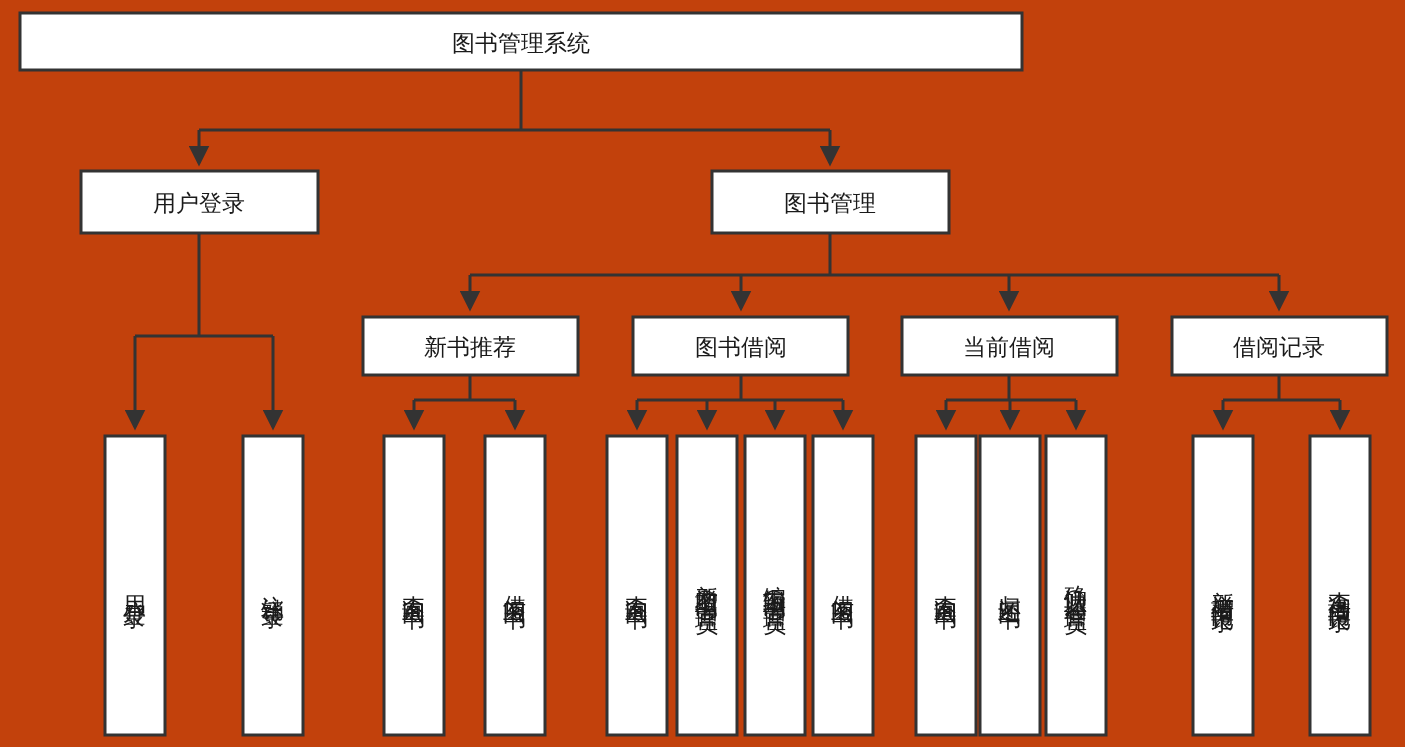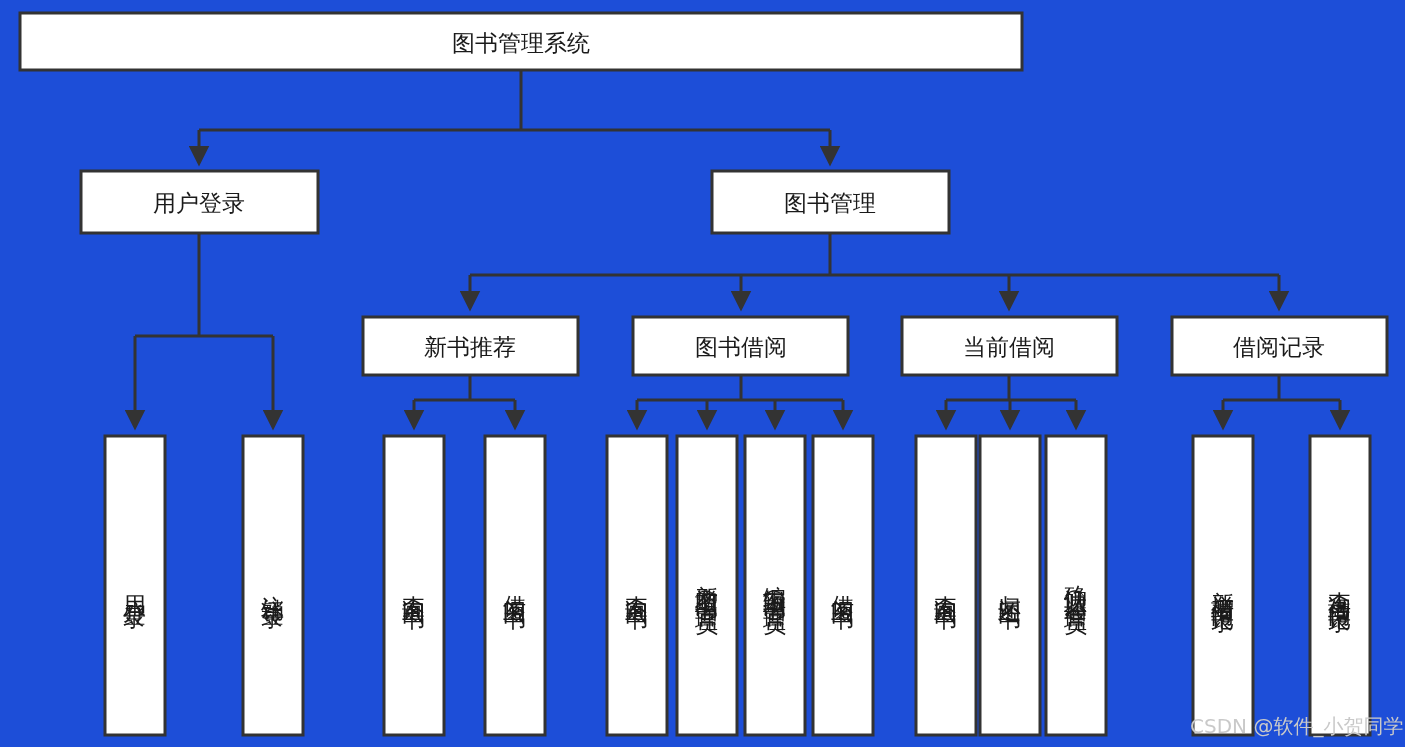--- a/index.html
+++ b/index.html
@@ -1,21 +1,21 @@
 <!DOCTYPE html>
 <html><head>
 <meta charset="utf-8">
 <style>
   html,body{margin:0;padding:0;background:#ffffff;}
   body{
     width:1405px;height:747px;
     font-family:"DejaVu Sans","Liberation Sans",sans-serif;
     overflow:hidden;
   }
-  #diagram-root{position:relative;width:1405px;height:747px;background:#1d4ed8;}
+  #diagram-root{position:relative;width:1405px;height:747px;background:#c2410c;}
   svg#tree{position:absolute;left:0;top:0;width:1405px;height:747px;display:block;}
   .node-rect{fill:#ffffff;stroke:#333333;stroke-width:3;}
   .edge{stroke:#333333;stroke-width:3;fill:none;}
   .node-label{
     fill:#1a1a1a;
     font-family:"DejaVu Sans","Liberation Sans",sans-serif;
     font-size:23px;
     text-anchor:middle;
     dominant-baseline:central;
   }
@@ -178,15 +178,14 @@
         <text class="leaf-label" x="1223" y="585">新增借阅记录</text>
       </g>
       <g>
         <rect class="node-rect" x="1310" y="436" width="60" height="299"></rect>
         <text class="leaf-label" x="1340" y="585">查询借阅记录</text>
       </g>
 
     </g>
   </svg>
 
-  <div class="watermark">CSDN @软件_小贺同学</div>
 
 </div>
 
 </body></html>

